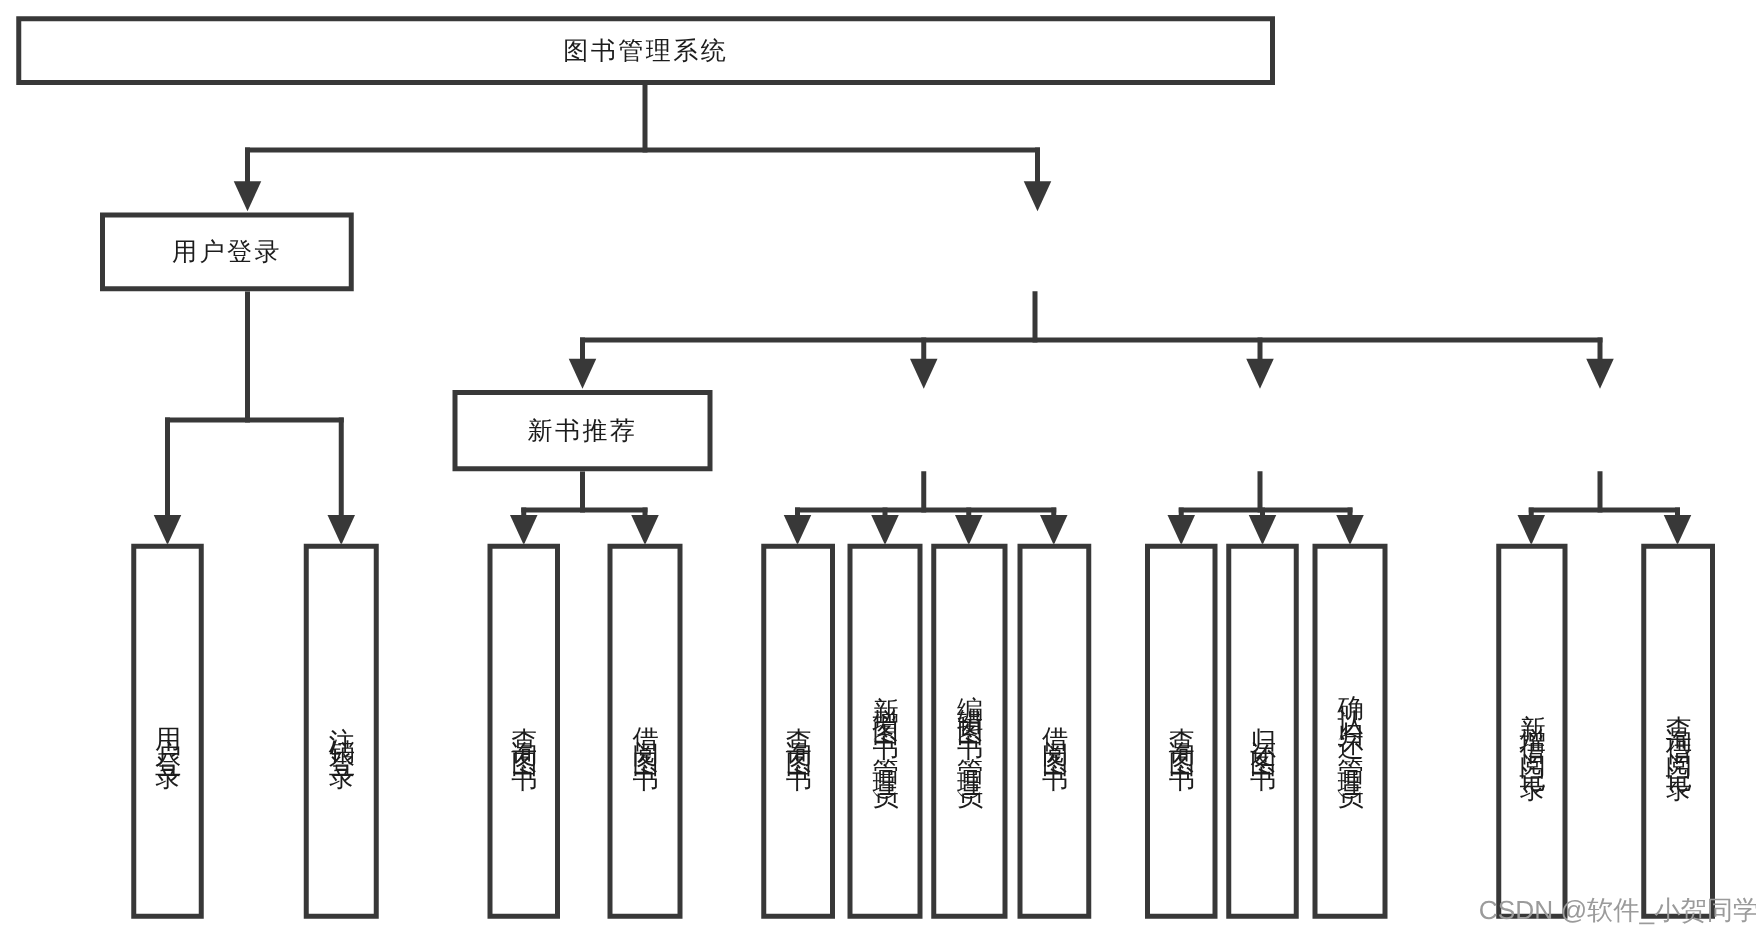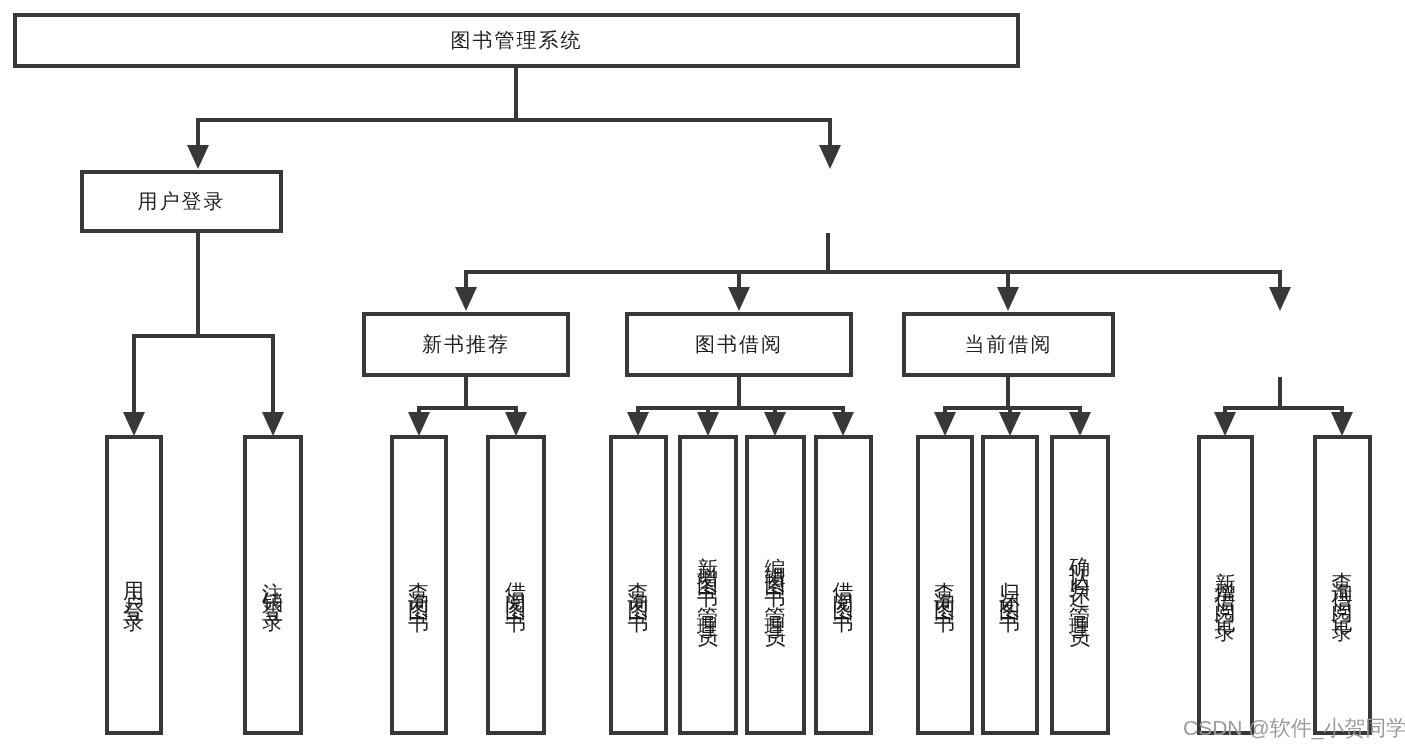--- a/index.html
+++ b/index.html
@@ -40,27 +40,21 @@
 
   <div class="node hnode" style="left:80px;top:170px;width:203px;height:63px">
     <span>用户登录</span>
   </div>
 
 
   <div class="node hnode" style="left:362px;top:312px;width:208px;height:65px">
     <span>新书推荐</span>
   </div>
 
-  <div class="node hnode" style="left:625px;top:312px;width:228px;height:65px">
-    <span>图书借阅</span>
-  </div>
 
-  <div class="node hnode" style="left:902px;top:312px;width:213px;height:65px">
-    <span>当前借阅</span>
-  </div>
 
 
   <div class="node leaf" style="left:105px;width:58px">
     <span class="vtext">用户登录</span>
   </div>
   <div class="node leaf" style="left:243px;width:60px">
     <span class="vtext">注销登录</span>
   </div>
 
   <div class="node leaf" style="left:390px;width:58px">

